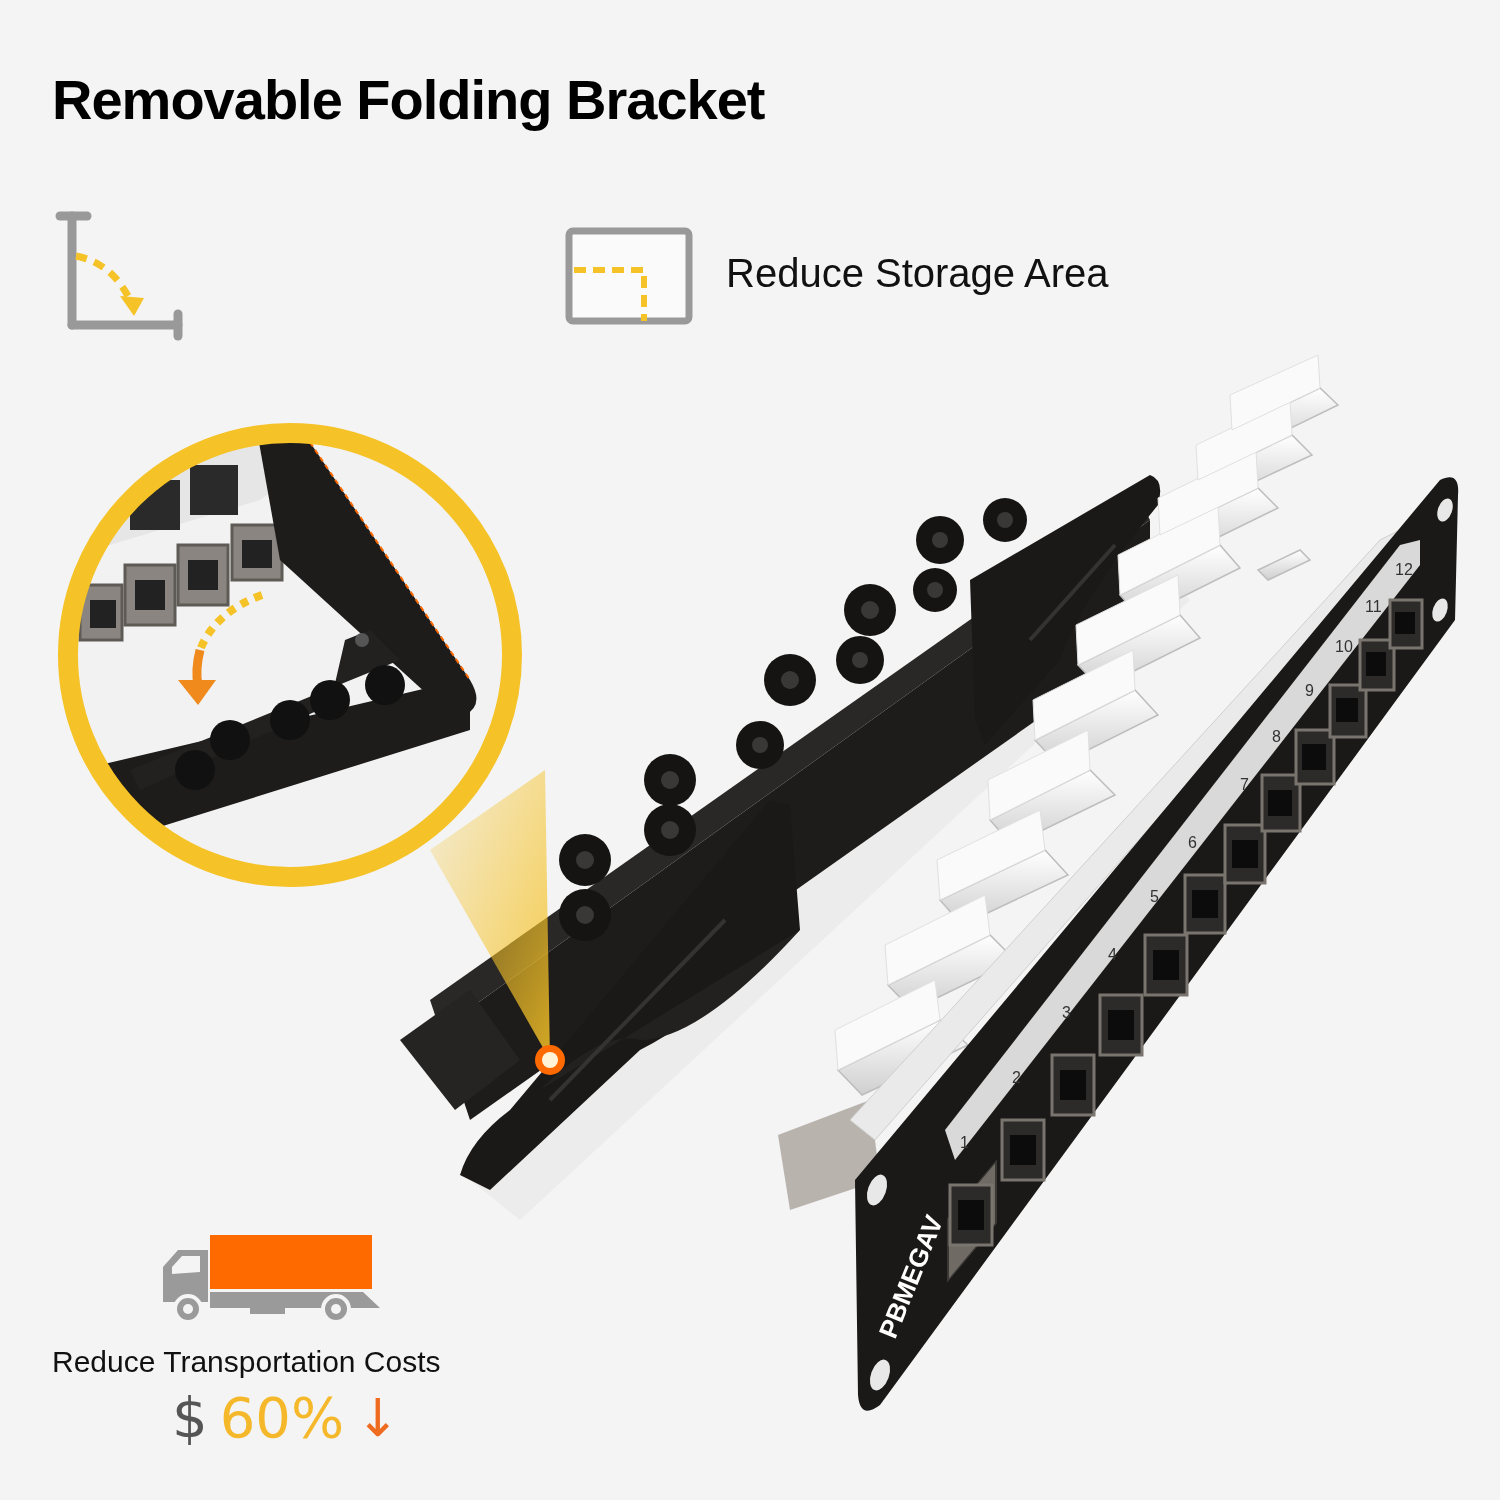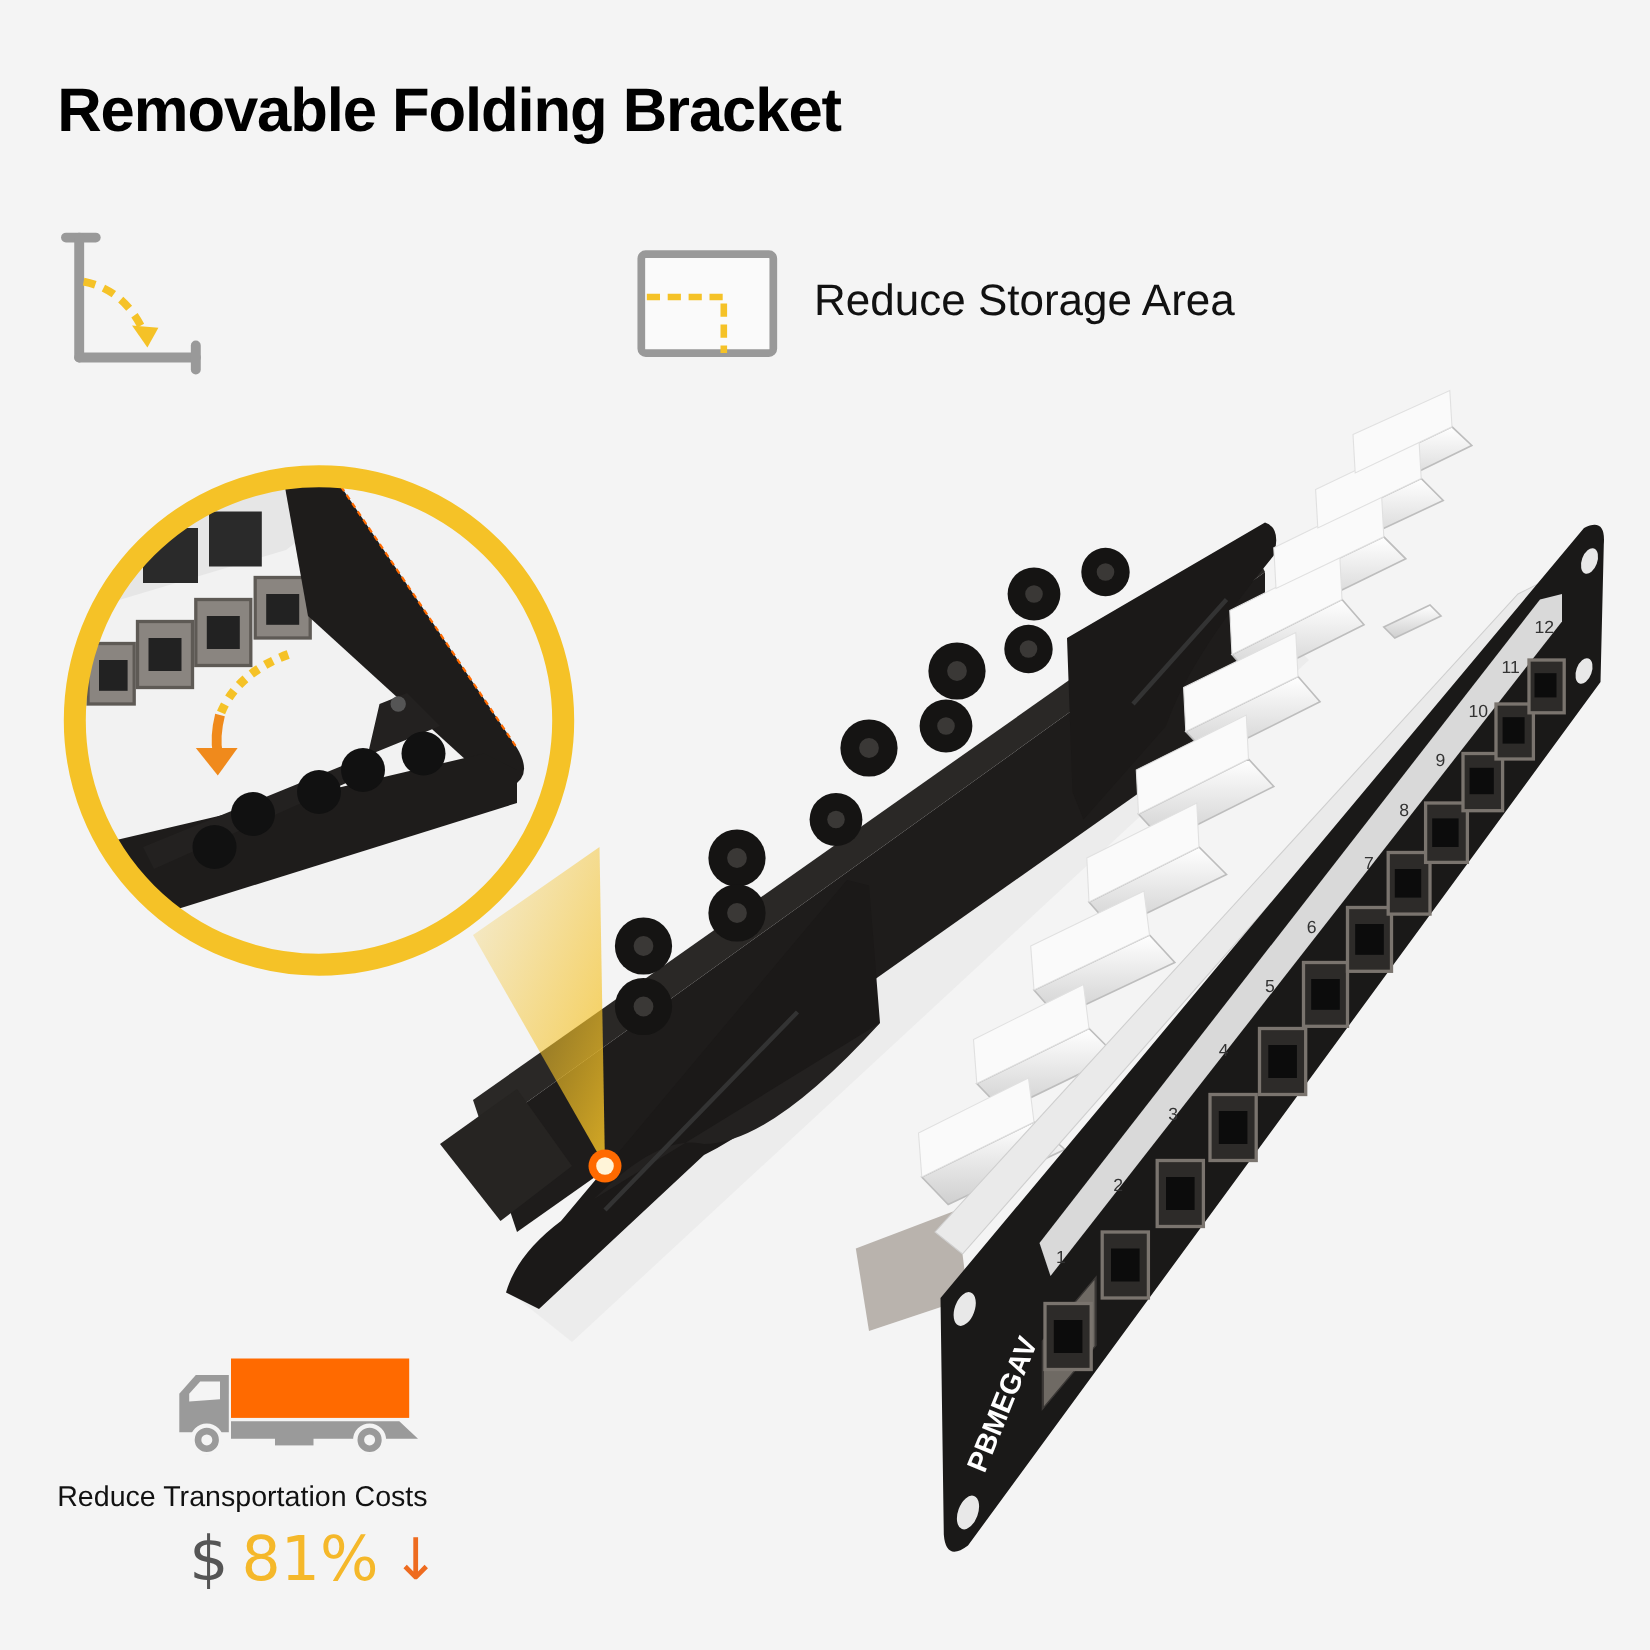--- a/index.html
+++ b/index.html
@@ -15,21 +15,21 @@
     font-size: 56px; font-weight: bold; color: #000;
     letter-spacing: -1px; line-height: 1;
     font-family: "Liberation Sans", sans-serif;
   }
   .feat-label {
     font-size: 40px; color: #111; line-height: 1;
     font-family: "Liberation Sans", sans-serif;
   }
   .scene { left: 0; top: 0; width: 1500px; height: 1500px; }
   .cost-label {
-    left: 52px; top: 1345px; font-size: 26px; color: #111;
+    left: 52px; top: 1345px; font-size: 30px; color: #111;
     font-family: "Liberation Sans", sans-serif;
   }
   .cost-value {
     left: 172px; top: 1390px; font-size: 56px; line-height: 1;
     font-family: "DejaVu Sans", sans-serif;
     display: flex; align-items: center; gap: 12px;
   }
   .cost-value .dollar { color: #555; }
   .cost-value .pct { font-weight: normal; }
 </style>
@@ -42,21 +42,21 @@
   <svg class="abs" width="140" height="135" style="left:0; top:0;" viewBox="0 0 140 135">
     <line x1="8" y1="8" x2="35" y2="8" stroke="#999" stroke-width="9" stroke-linecap="round"></line>
     <line x1="20" y1="8" x2="20" y2="117" stroke="#999" stroke-width="9" stroke-linecap="round"></line>
     <line x1="20" y1="117" x2="126" y2="117" stroke="#999" stroke-width="9" stroke-linecap="round"></line>
     <line x1="126" y1="106" x2="126" y2="128" stroke="#999" stroke-width="9" stroke-linecap="round"></line>
     <path d="M 24 48 Q 60 55 78 92" fill="none" stroke="#f5c227" stroke-width="7" stroke-dasharray="11 8"></path>
     <polygon points="68,88 92,90 82,108" fill="#f5c227"></polygon>
   </svg>
 </div>
 
-<div class="abs" style="left:578px; top:226px; width:600px; height:100px;">
+<div class="abs" style="left:564px; top:226px; width:600px; height:100px;">
   <svg class="abs" width="130" height="100" style="left:0; top:0;" viewBox="0 0 130 100">
     <rect x="5" y="5" width="120" height="90" rx="4" fill="#fafafa" stroke="#999" stroke-width="7"></rect>
     <path d="M 10 44 L 80 44 L 80 95" fill="none" stroke="#f5c227" stroke-width="6" stroke-dasharray="12 7"></path>
   </svg>
   <div class="abs feat-label" style="left:162px; top:27px;">Reduce Storage Area</div>
 </div>
 
 <svg class="abs scene" viewBox="0 0 1500 1500">
   <defs>
     <linearGradient id="beam" x1="0" y1="0" x2="1" y2="1">
@@ -270,15 +270,15 @@
   <circle cx="30" cy="77" r="13" fill="#9a9a9a" stroke="#f4f4f4" stroke-width="4"></circle>
   <circle cx="30" cy="77" r="5" fill="#f4f4f4"></circle>
   <circle cx="178" cy="77" r="13" fill="#9a9a9a" stroke="#f4f4f4" stroke-width="4"></circle>
   <circle cx="178" cy="77" r="5" fill="#f4f4f4"></circle>
 </svg>
 
 <div class="abs cost-label">Reduce Transportation Costs</div>
 
 <div class="abs cost-value">
   <span class="dollar" style="color:#555;">$</span>
-  <span class="pct" style="color:#f5b82a;">81%</span>
+  <span class="pct" style="color:#f5b82a;">60%</span>
   <span style="color:#ee6b1f; font-size:52px;">↓</span>
 </div>
 
 </body></html>

